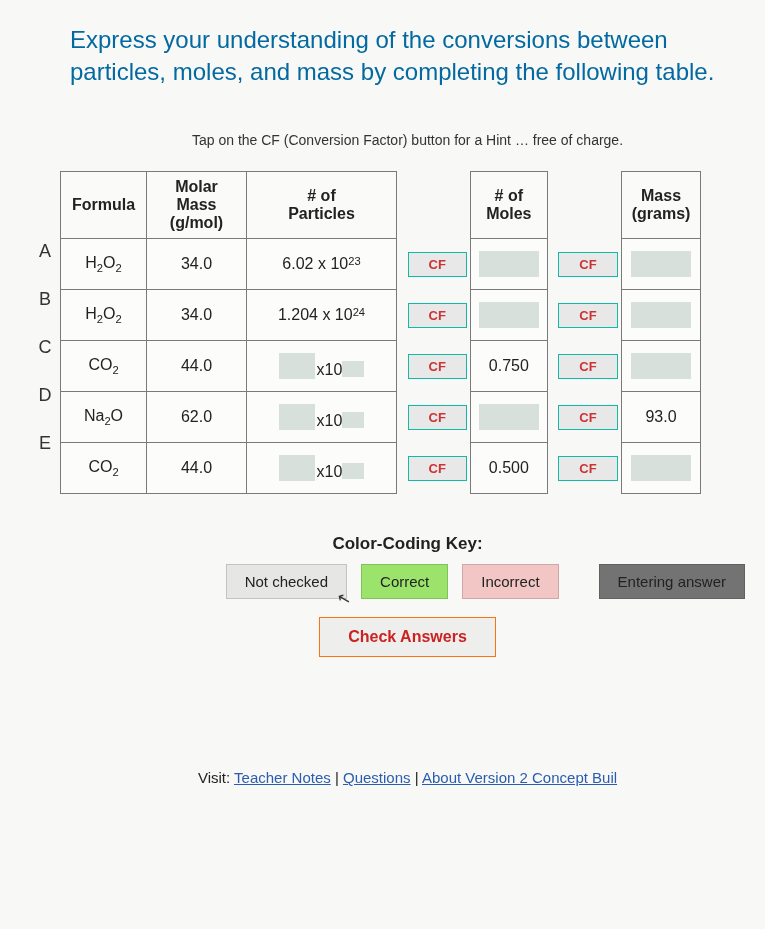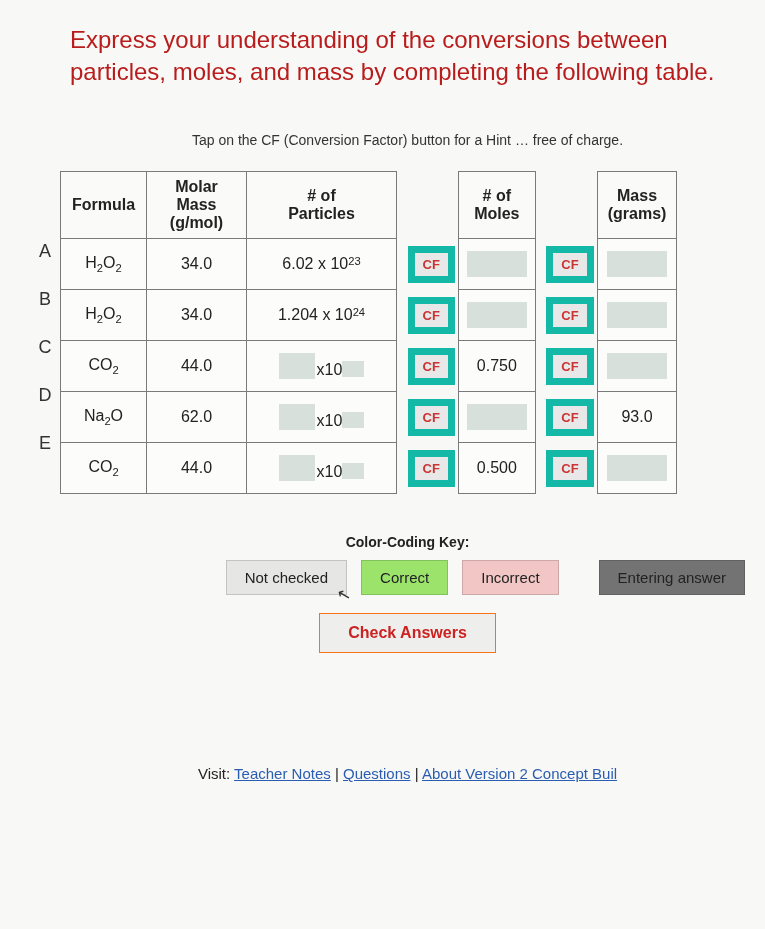--- a/index.html
+++ b/index.html
@@ -12,21 +12,21 @@
     width: 765px;
   }
   .page {
     padding: 24px 20px 20px 70px;
     position: relative;
   }
   .heading {
     font-size: 24px;
     line-height: 1.35;
     margin-bottom: 40px;
-    color: #b91c1c;
+    color: #0369a1;
   }
   .instructions {
     text-align: center;
     font-size: 14px;
     line-height: 1.6;
     margin-bottom: 20px;
     color: #333;
   }
   .tablewrap {
     display: flex;
@@ -68,46 +68,46 @@
     background: #fcfcfa;
   }
   .seg1 th:nth-child(1){ width:86px;}
   .seg1 th:nth-child(2){ width:100px;}
   .seg1 th:nth-child(3){ width:150px;}
   .cf-col { width:40px;}
   sub { font-size: 0.7em; }
   sup { font-size: 0.7em; }
   .cf-btn {
     display: inline-block;
-    border: 7px solid #14b8a6;
+    border: 1px solid #14b8a6;
     background: #e8e8e8;
     color: #c33;
     font-weight: bold;
     font-size: 13px;
-    padding: 4px 8px;
+    padding: 4px 20px;
     cursor: pointer;
   }
   .inputcell {
     background: #d8e0dc;
     display: inline-block;
     min-width: 60px;
     height: 26px;
     border: none;
     vertical-align: middle;
   }
   .inputcell.small { min-width: 36px; }
   .part-compound {
     display:flex; align-items:flex-end; justify-content:center; gap:2px;
   }
   .exp-group { display:inline-flex; align-items:flex-start; }
   .key-section {
     margin-top: 40px;
     text-align: center;
   }
-  .key-title { font-weight: bold; font-size: 14px; margin-bottom: 10px;}
+  .key-title { font-weight: bold; font-size: 17px; margin-bottom: 10px;}
   .key-row { display: flex; justify-content: flex-end; gap: 14px; flex-wrap: wrap; align-items:center;}
   .key-swatch {
     padding: 8px 18px;
     font-size: 15px;
     border: 1px solid rgba(0,0,0,0.15);
     position: relative;
   }
   .k-notchecked { background: #e6e6e4; }
   .k-correct   { background: #9be36b; }
   .k-incorrect { background: #f3c6c6; }

